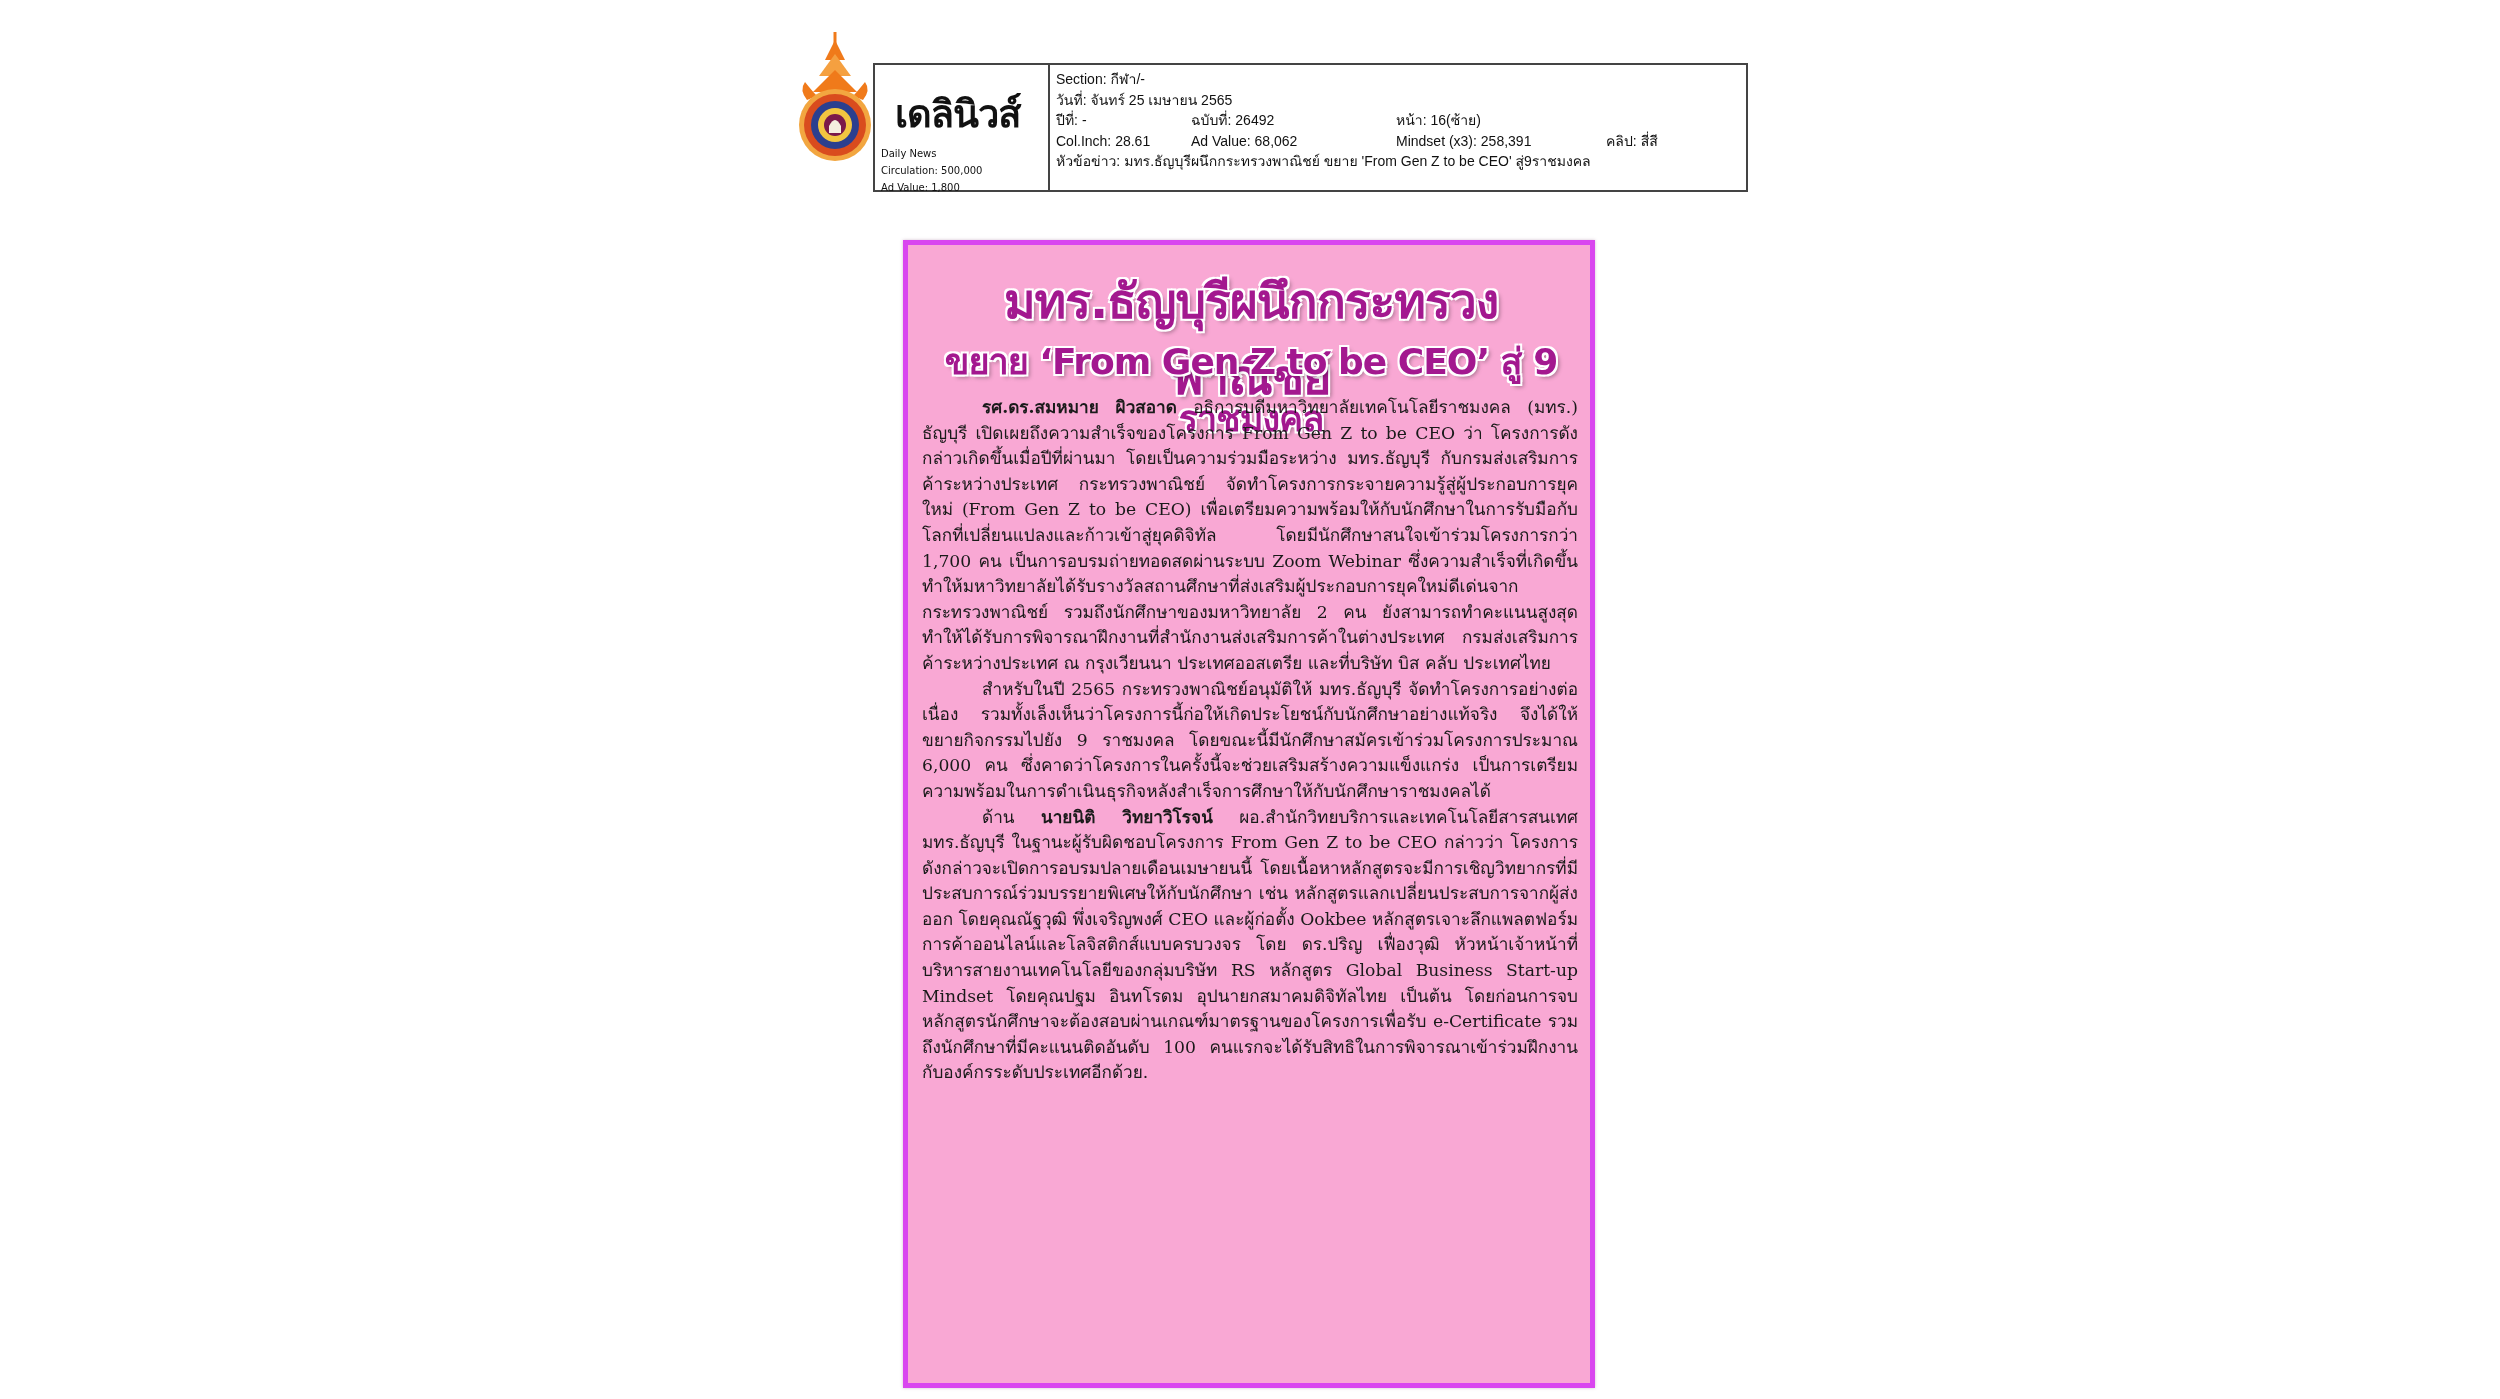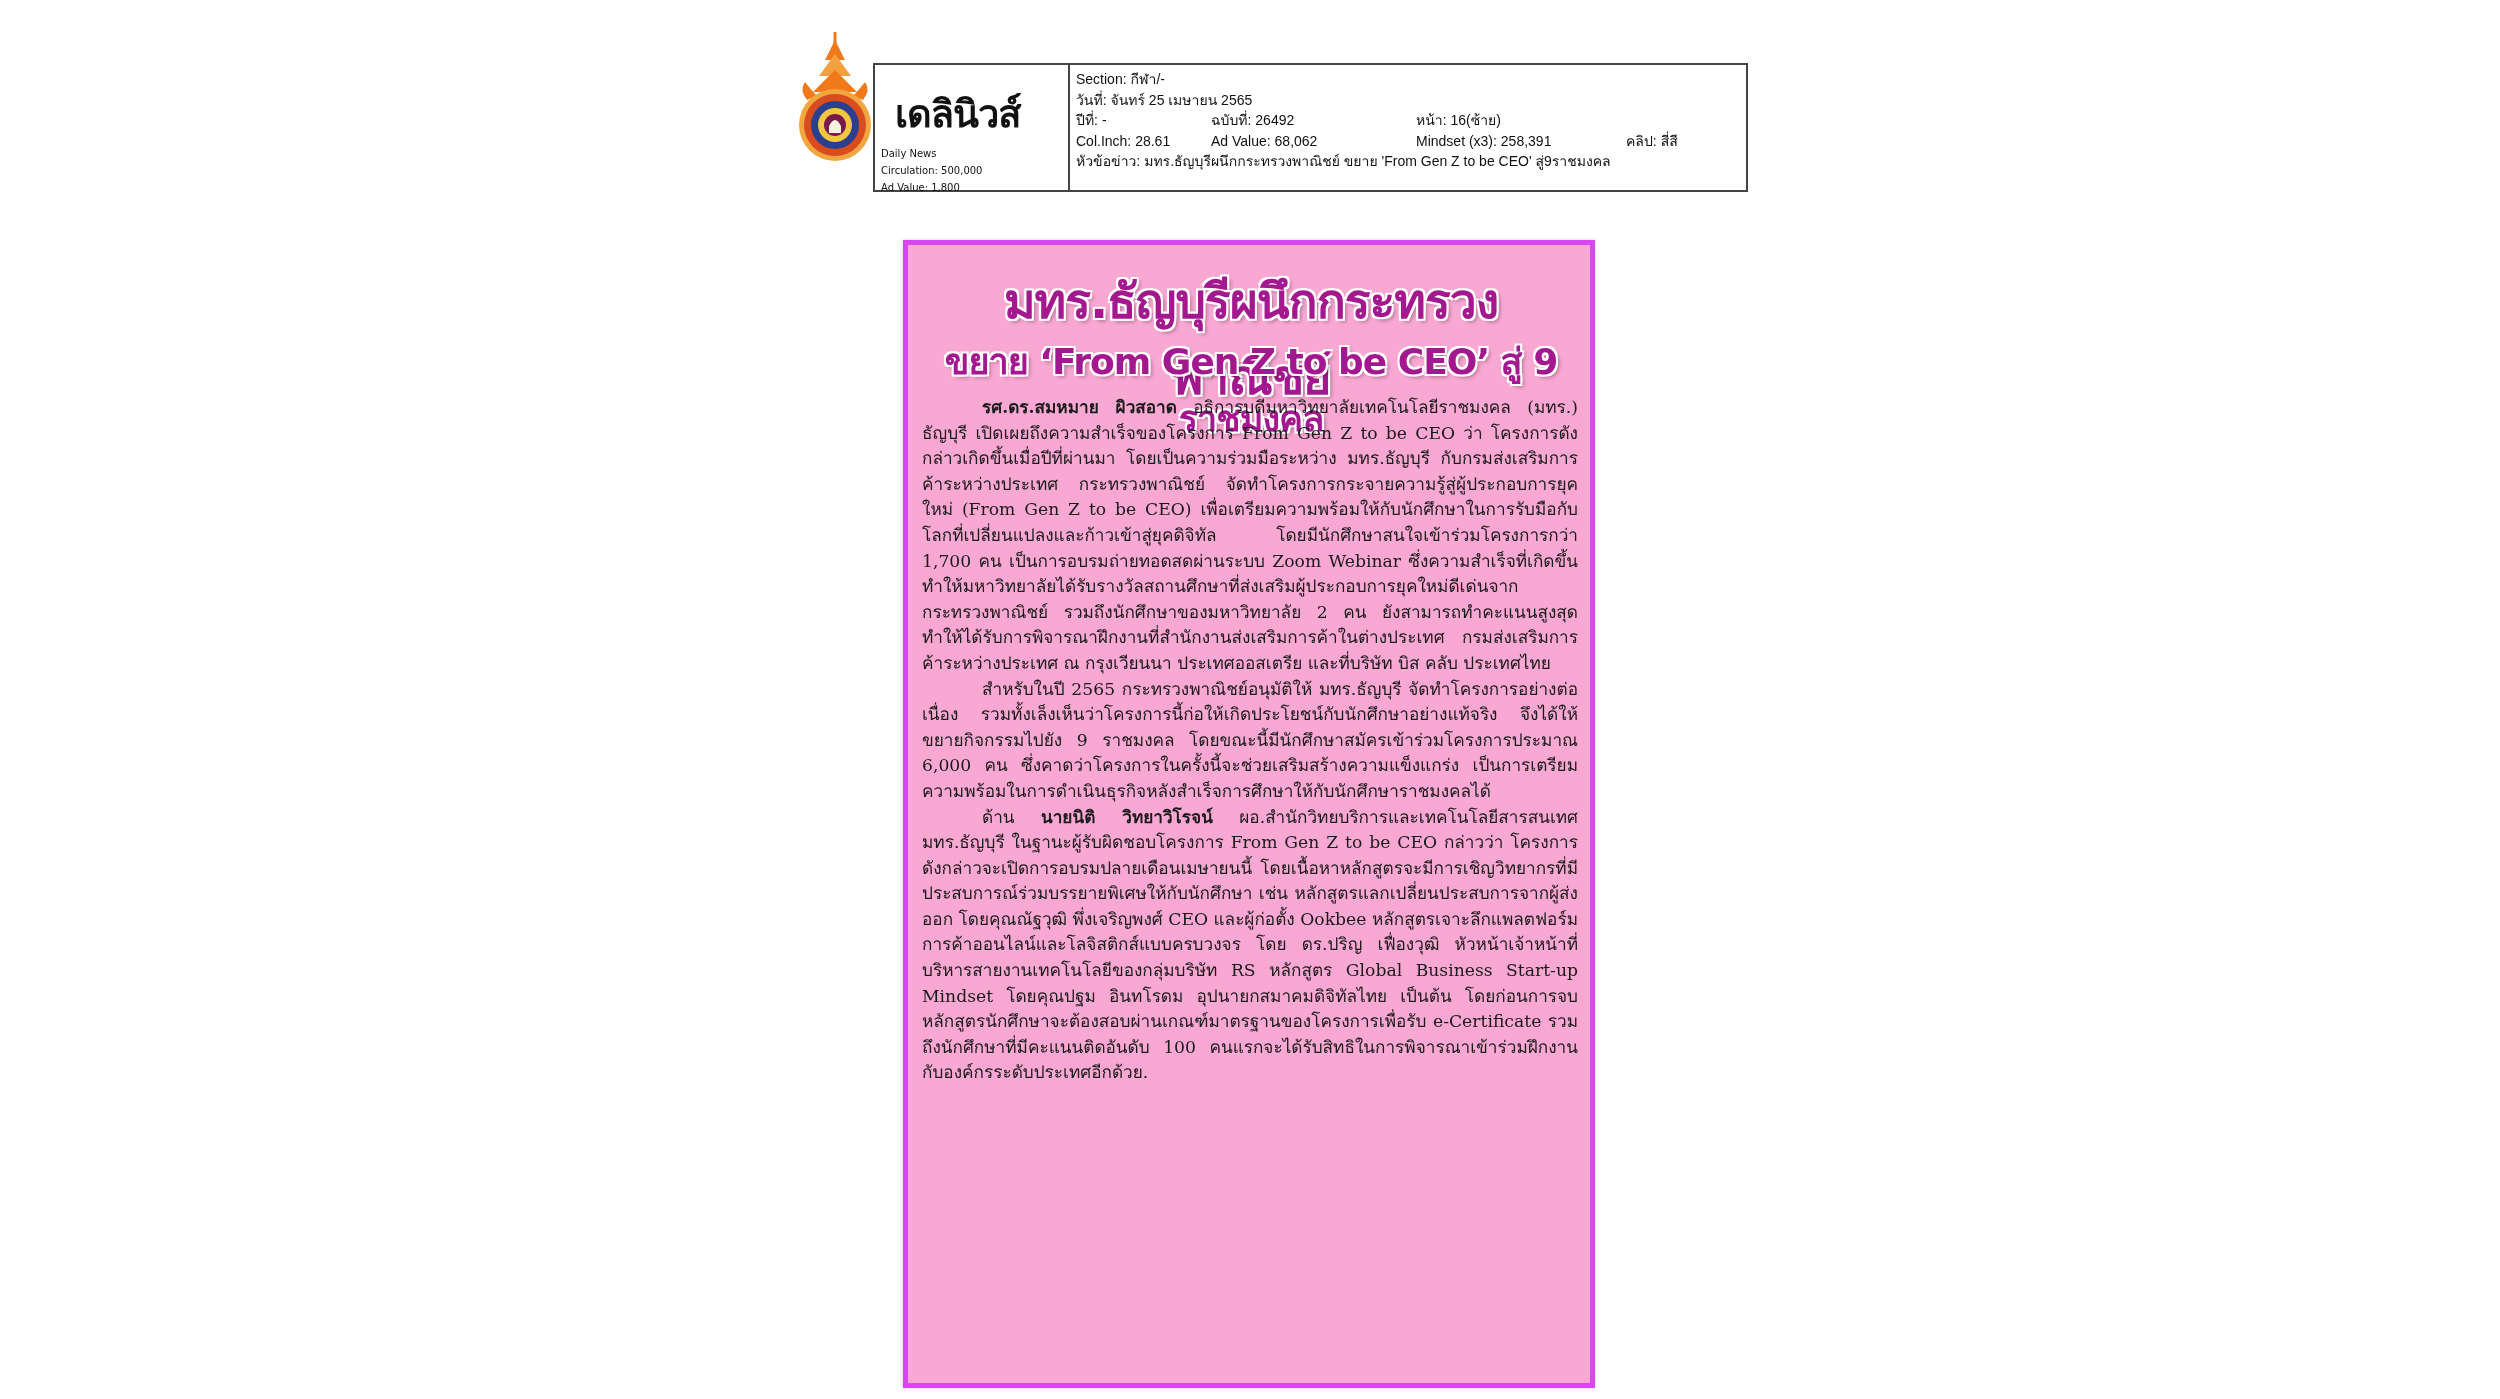--- a/index.html
+++ b/index.html
@@ -1,21 +1,21 @@
 <!DOCTYPE html>
 <html><head>
 <meta charset="utf-8">
 <style>
   html, body { margin:0; padding:0; }
   body { width:2500px; height:1399px; background:#ffffff; position:relative; overflow:hidden;
          font-family:"DejaVu Sans", sans-serif; color:#111; }
   .logo { position:absolute; left:795px; top:30px; width:80px; height:135px; }
   .header-box { position:absolute; left:873px; top:63px; width:875px; height:129px;
                 border:2px solid #444; box-sizing:border-box; display:flex; }
-  .pub-cell { width:195px; border-right:2px solid #444; position:relative; box-sizing:border-box;padding-left:22px; }
+  .pub-cell { width:175px; border-right:2px solid #444; position:relative; box-sizing:border-box;padding-left:22px; }
   .pub-name { position:absolute; left:20px; top:18px; font-family:"DejaVu Sans", sans-serif;
               font-weight:bold; font-size:38px; letter-spacing:-1px; color:#111; }
   .pub-meta { position:absolute; left:6px; top:80px; font-size:10px; line-height:17px; }
   .pub-meta b { font-weight:normal; }
   .info-cell { flex:1; padding:4px 6px; font-family:"Liberation Sans", sans-serif; font-size:14px; line-height:20.5px; position:relative; }
   .info-row { white-space:nowrap; position:relative; height:20.5px; }
   .info-row span.lbl { font-weight:normal; }
   .abs { position:absolute; top:0; }
   .article { position:absolute; left:903px; top:240px; width:682px; height:1138px;
              background:#f9a8d4; box-shadow:0 0 3px rgba(150,100,140,0.4); border:5px solid #d946ef; }

